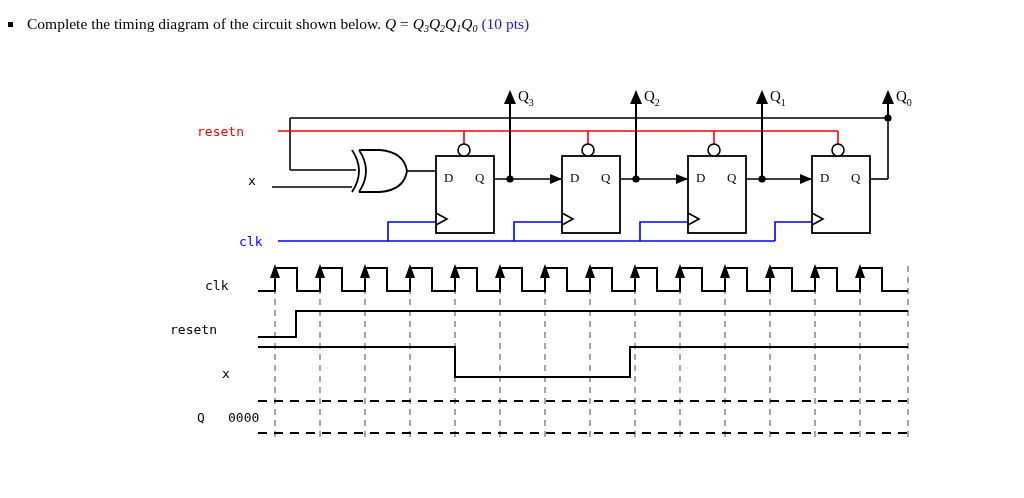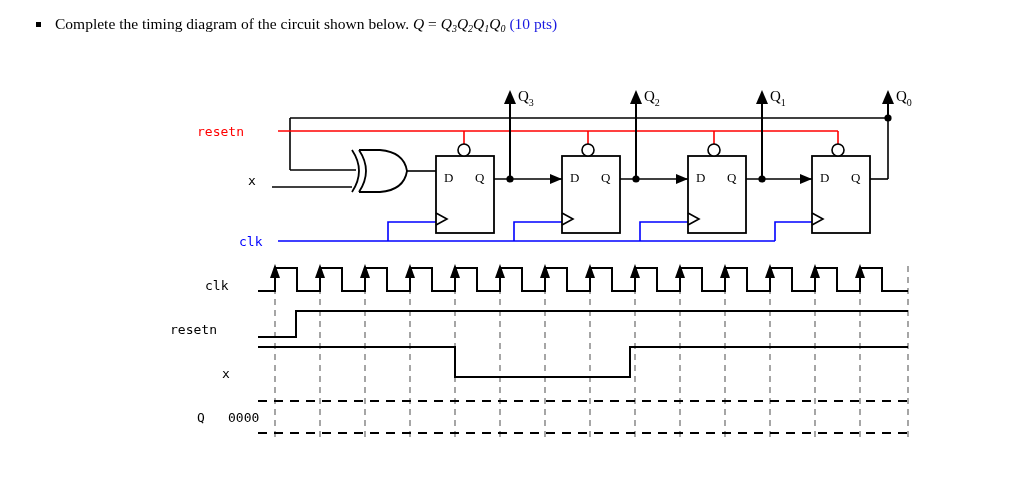--- a/index.html
+++ b/index.html
@@ -7,21 +7,21 @@
     width:1024px;height:498px;
     background:#ffffff;
     font-family:"Liberation Sans", sans-serif;
     position:relative;
     overflow:hidden;
   }
   #root{position:absolute;left:0;top:0;width:1024px;height:498px;}
 
   
   .qline{
-    position:absolute;left:36px;top:10px;width:980px;height:28px;
+    position:absolute;left:8px;top:10px;width:980px;height:28px;
     display:flex;align-items:center;
   }
   .bullet{
     width:5px;height:5px;background:#000;margin-right:14px;flex:0 0 auto;
   }
   .qtext{
     font-family:"Liberation Serif", serif;
     font-size:15.5px;color:#000;white-space:nowrap;
   }
   .qtext .mathi{font-family:"Liberation Serif", serif;font-style:italic;}

